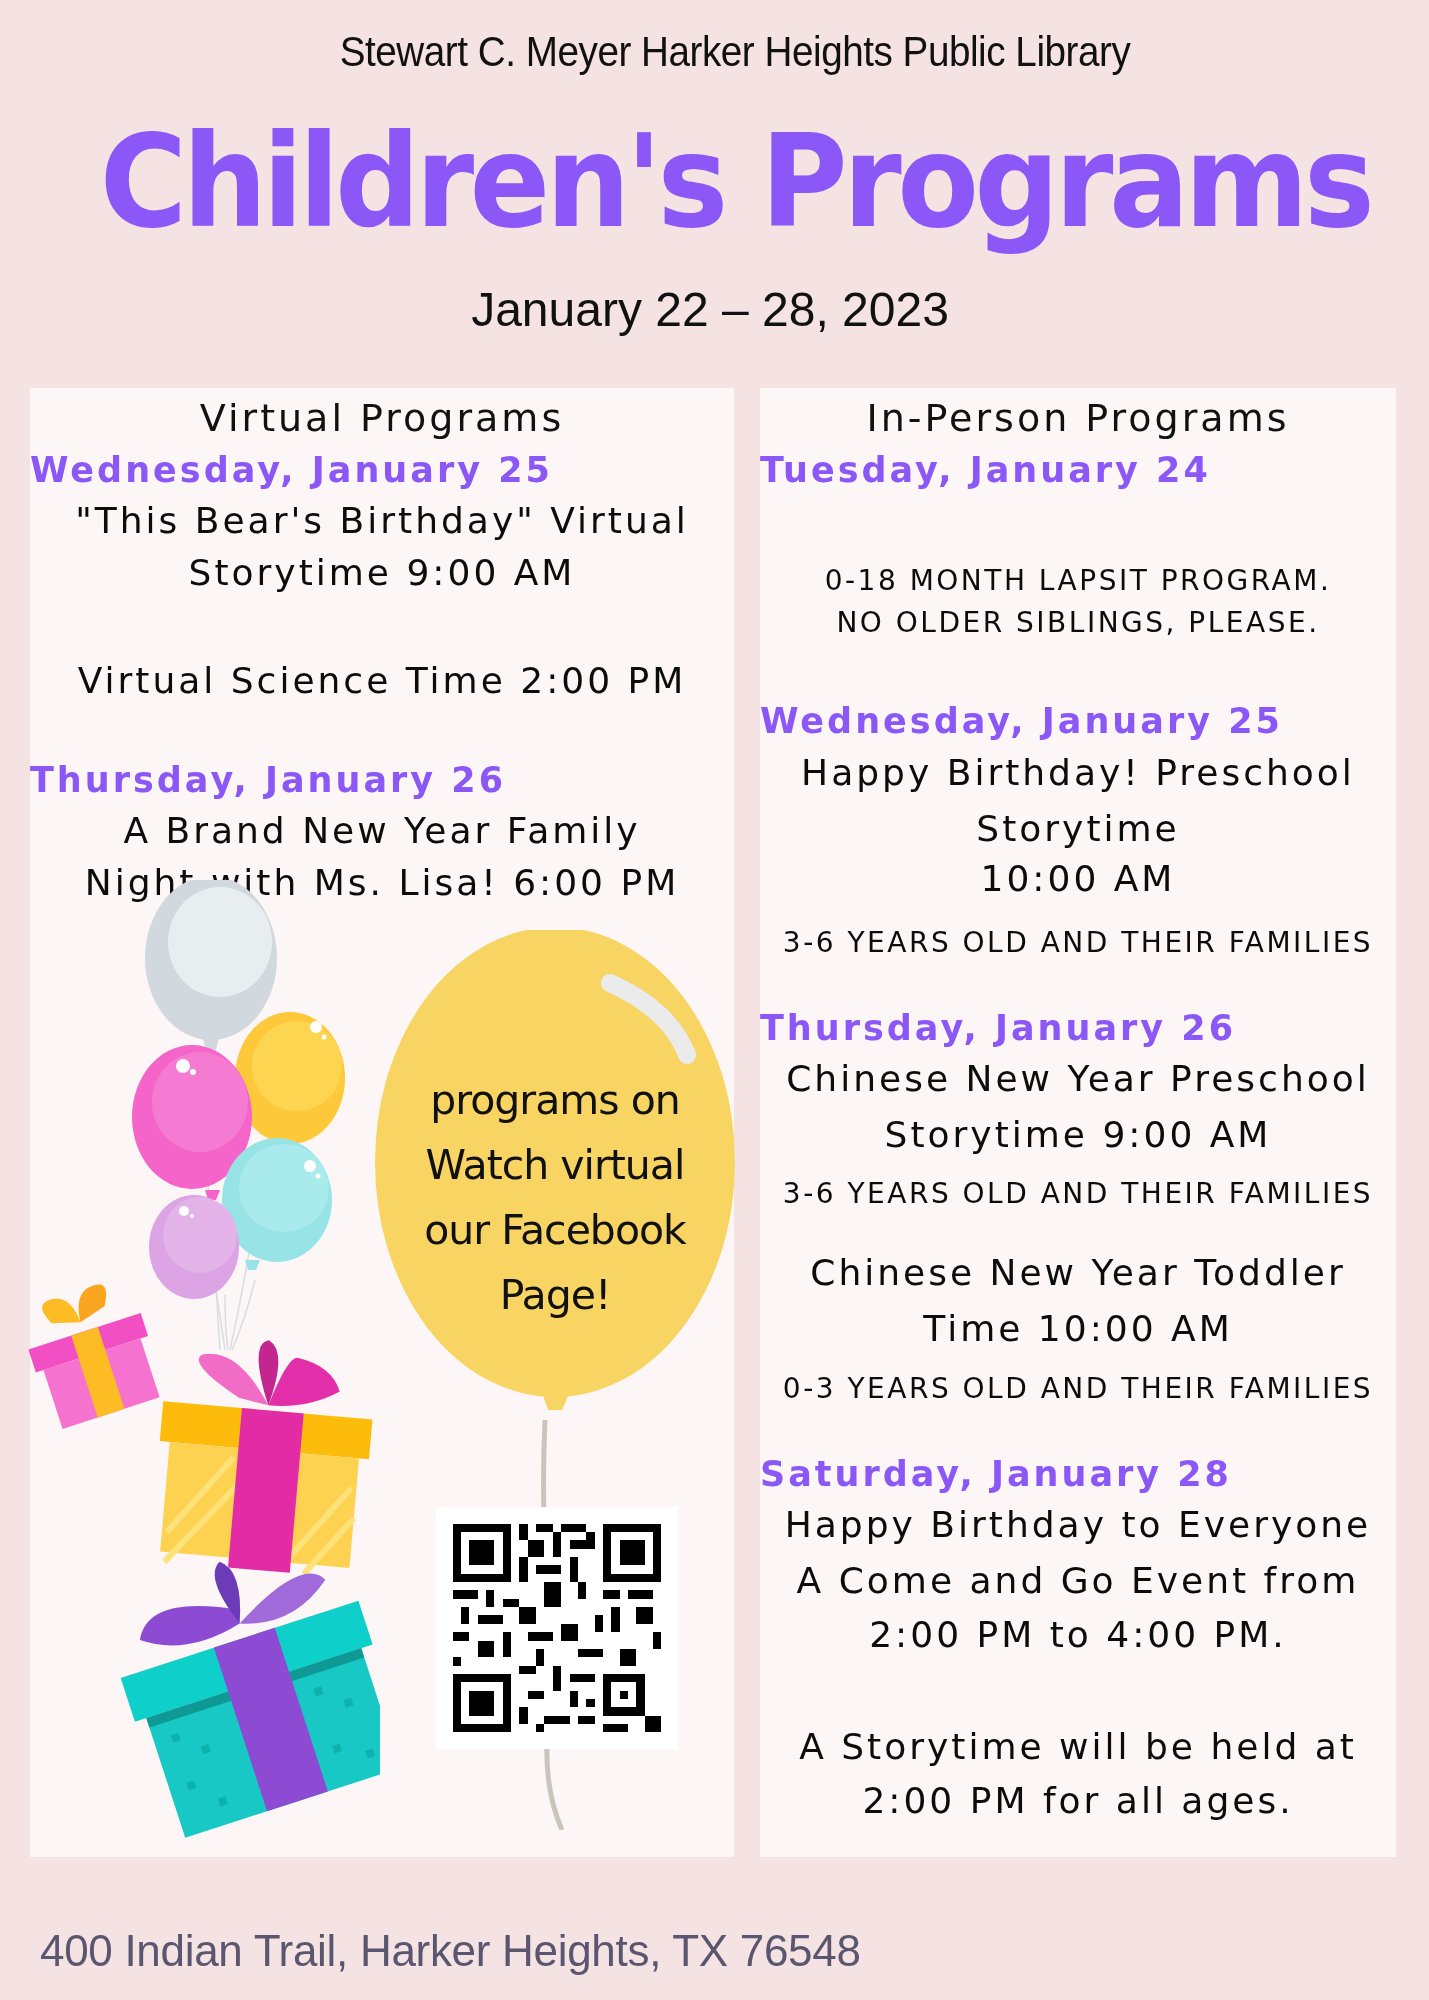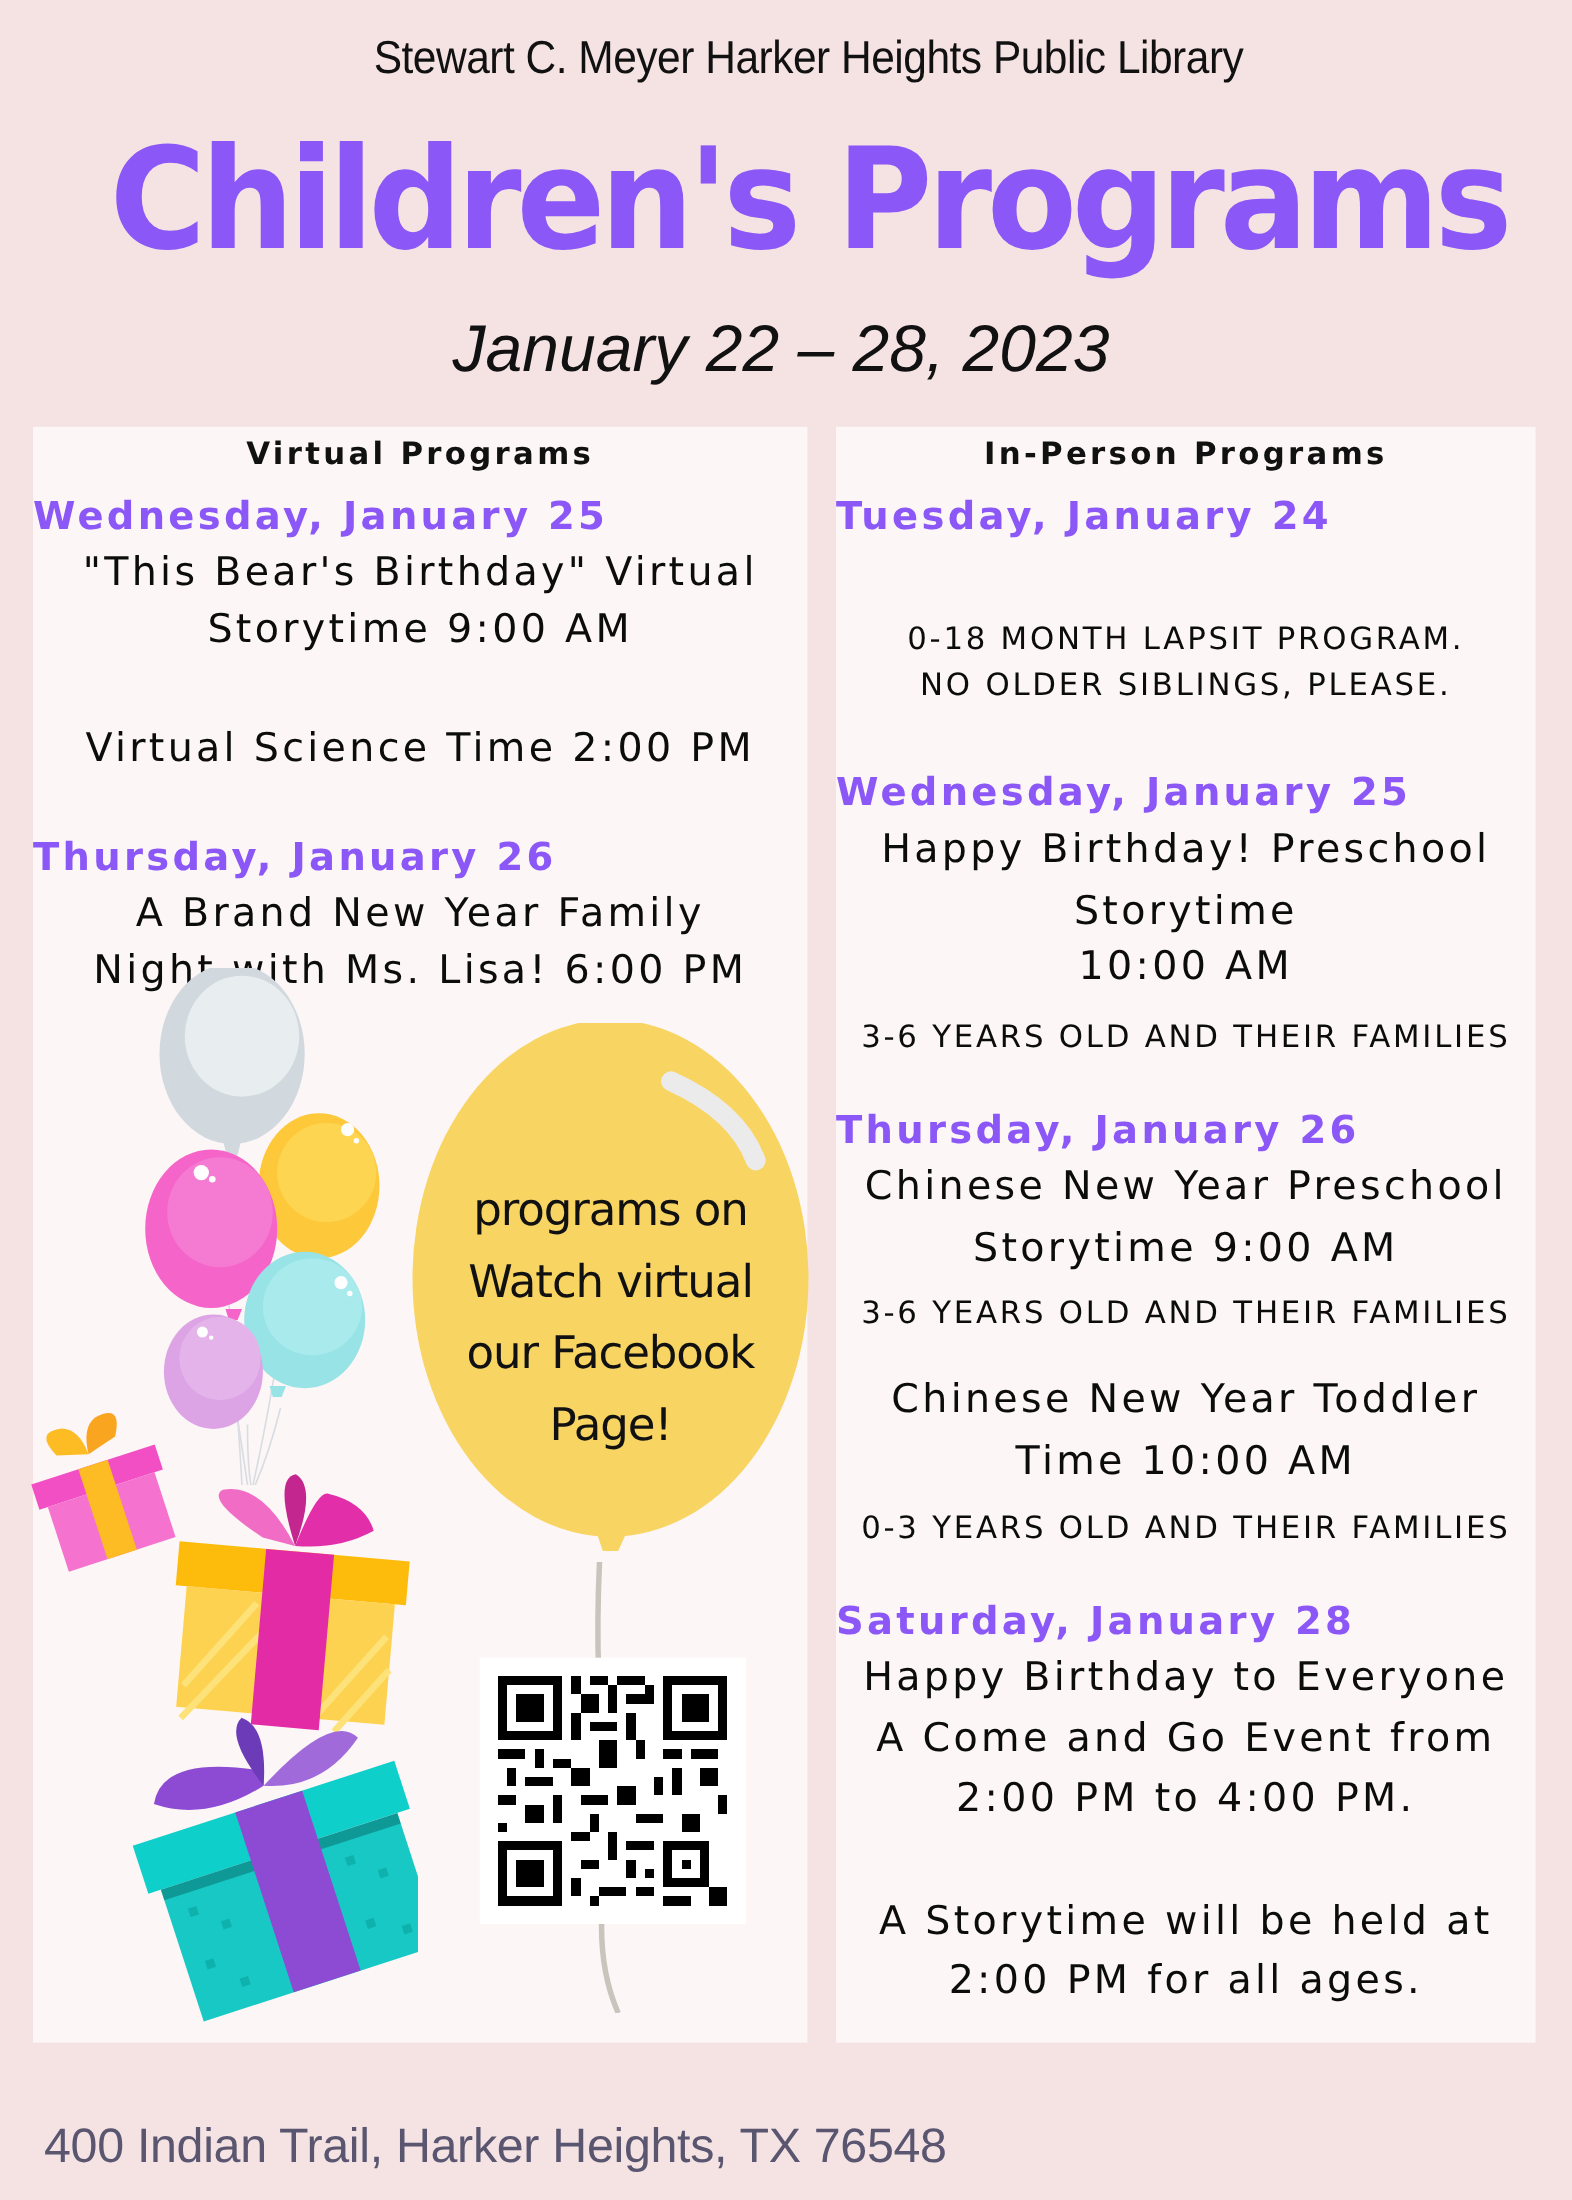--- a/index.html
+++ b/index.html
@@ -20,31 +20,31 @@
   #main-title {
     left: 0; width: 1470px; top: 112px;
     font-family: "DejaVu Sans", sans-serif; font-weight: bold;
     font-size: 128px; line-height: 140px; letter-spacing: -5px; text-align: center;
     color: #8b57f7;
     transform: scaleX(0.93); transform-origin: center;
   }
   #date-range {
     left: 0; width: 1420px; top: 282px;
     font-family: "Liberation Sans", sans-serif;
-    font-size: 60px; text-align: center; color: #111; font-style: italic;
+    font-size: 48px; text-align: center; color: #111;
   }
 
   .panel { position: absolute; top: 388px; height: 1469px; background: #fcf6f6; }
   #panel-virtual { left: 30px; width: 704px; }
   #panel-inperson { left: 760px; width: 636px; }
 
   .section-heading {
     position: absolute; left: 0; right: 0; text-align: center;
-    font-family: "DejaVu Sans", sans-serif; font-weight: bold;
-    font-size: 28px; letter-spacing: 3px; color: #111;
+    font-family: "DejaVu Sans", sans-serif; font-weight: normal;
+    font-size: 38px; letter-spacing: 3px; color: #111;
   }
   .day {
     position: absolute; left: 0; right: 16px; text-align: left;
     font-family: "DejaVu Sans", sans-serif; font-weight: bold;
     font-size: 35px; letter-spacing: 3px; color: #8b57f7;
   }
   .line {
     position: absolute; left: -10px; right: -10px; text-align: center;
     font-family: "DejaVu Sans", sans-serif;
     font-size: 36px; letter-spacing: 3px; color: #0c0c0c; white-space: nowrap;

